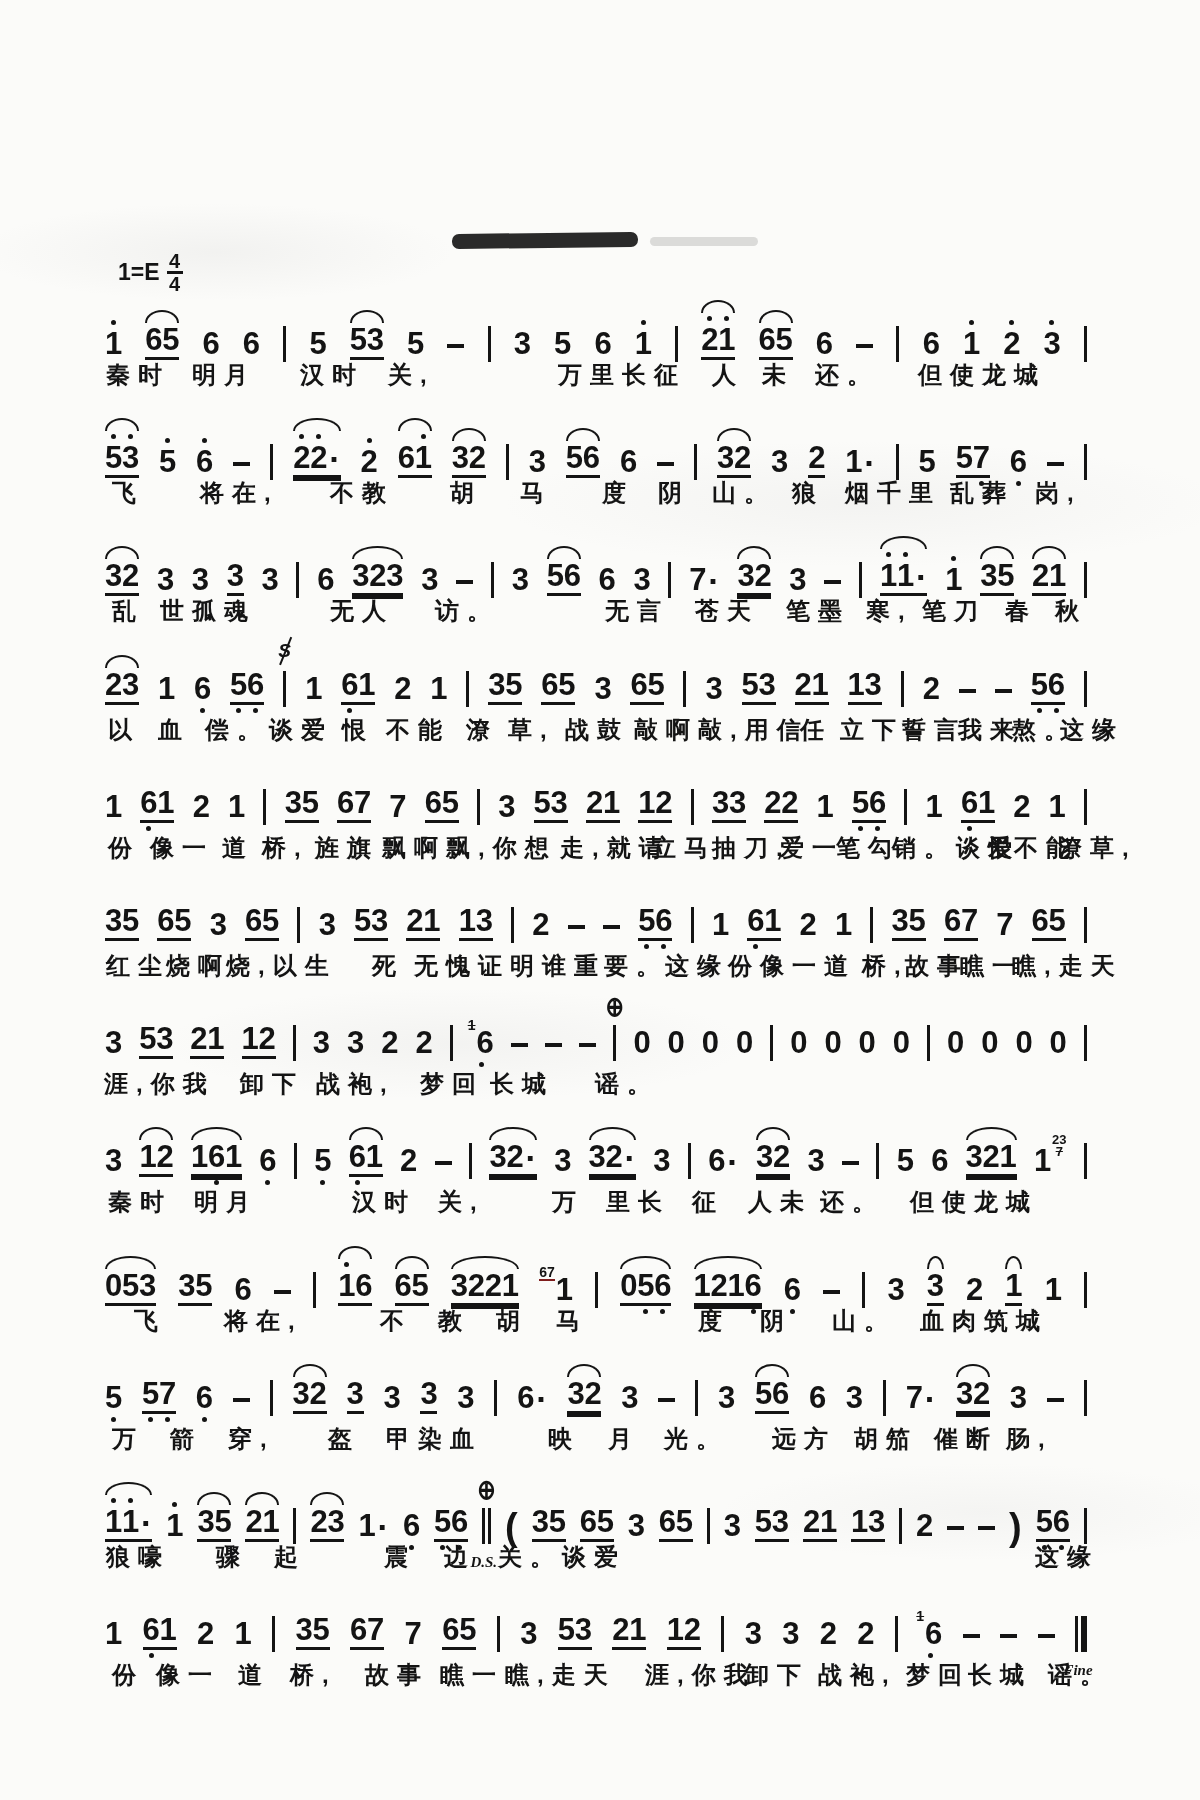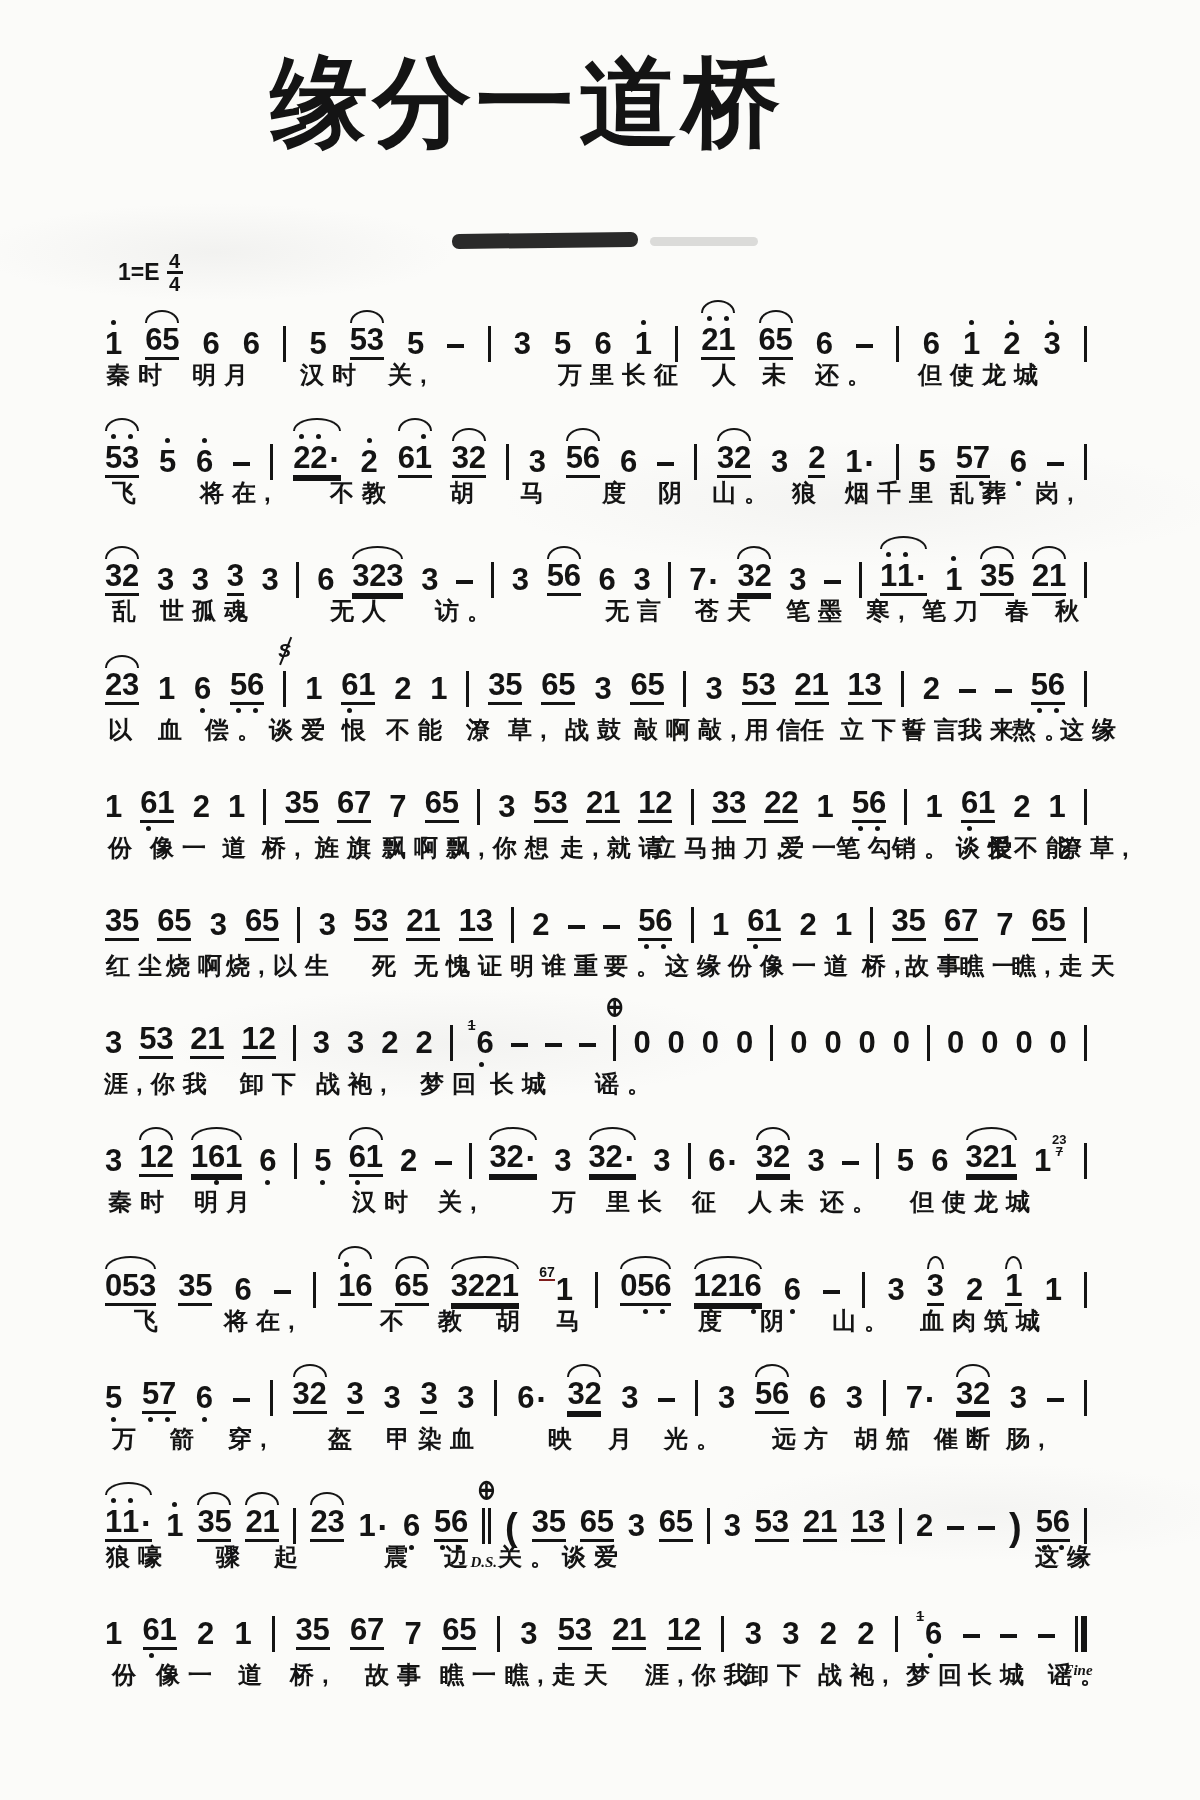--- a/index.html
+++ b/index.html
@@ -56,21 +56,20 @@
   .segno::after{content:'';position:absolute;left:50%;top:-4px;bottom:-4px;width:2px;background:#141414;
                 transform:rotate(22deg);}
   .sub{position:absolute;top:46px;left:50%;transform:translateX(-60%);font-size:15px;font-style:italic;
        font-weight:700;font-family:"Liberation Serif",serif;white-space:nowrap;}
   .lyr{position:absolute;top:46px;font-size:24px;font-weight:700;white-space:nowrap;letter-spacing:8px;}
 </style>
 </head>
 <body>
 
 <div id="canvas">
-  <div class="centerbox title">缘分一道桥</div>
   <div class="smudge1"></div>
   <div class="smudge2"></div>
   <div class="keysig">
     <span>1=E</span>
     <span class="frac">
       <b>4</b>
       <i></i>
       <b>4</b>
     </span>
   </div>

